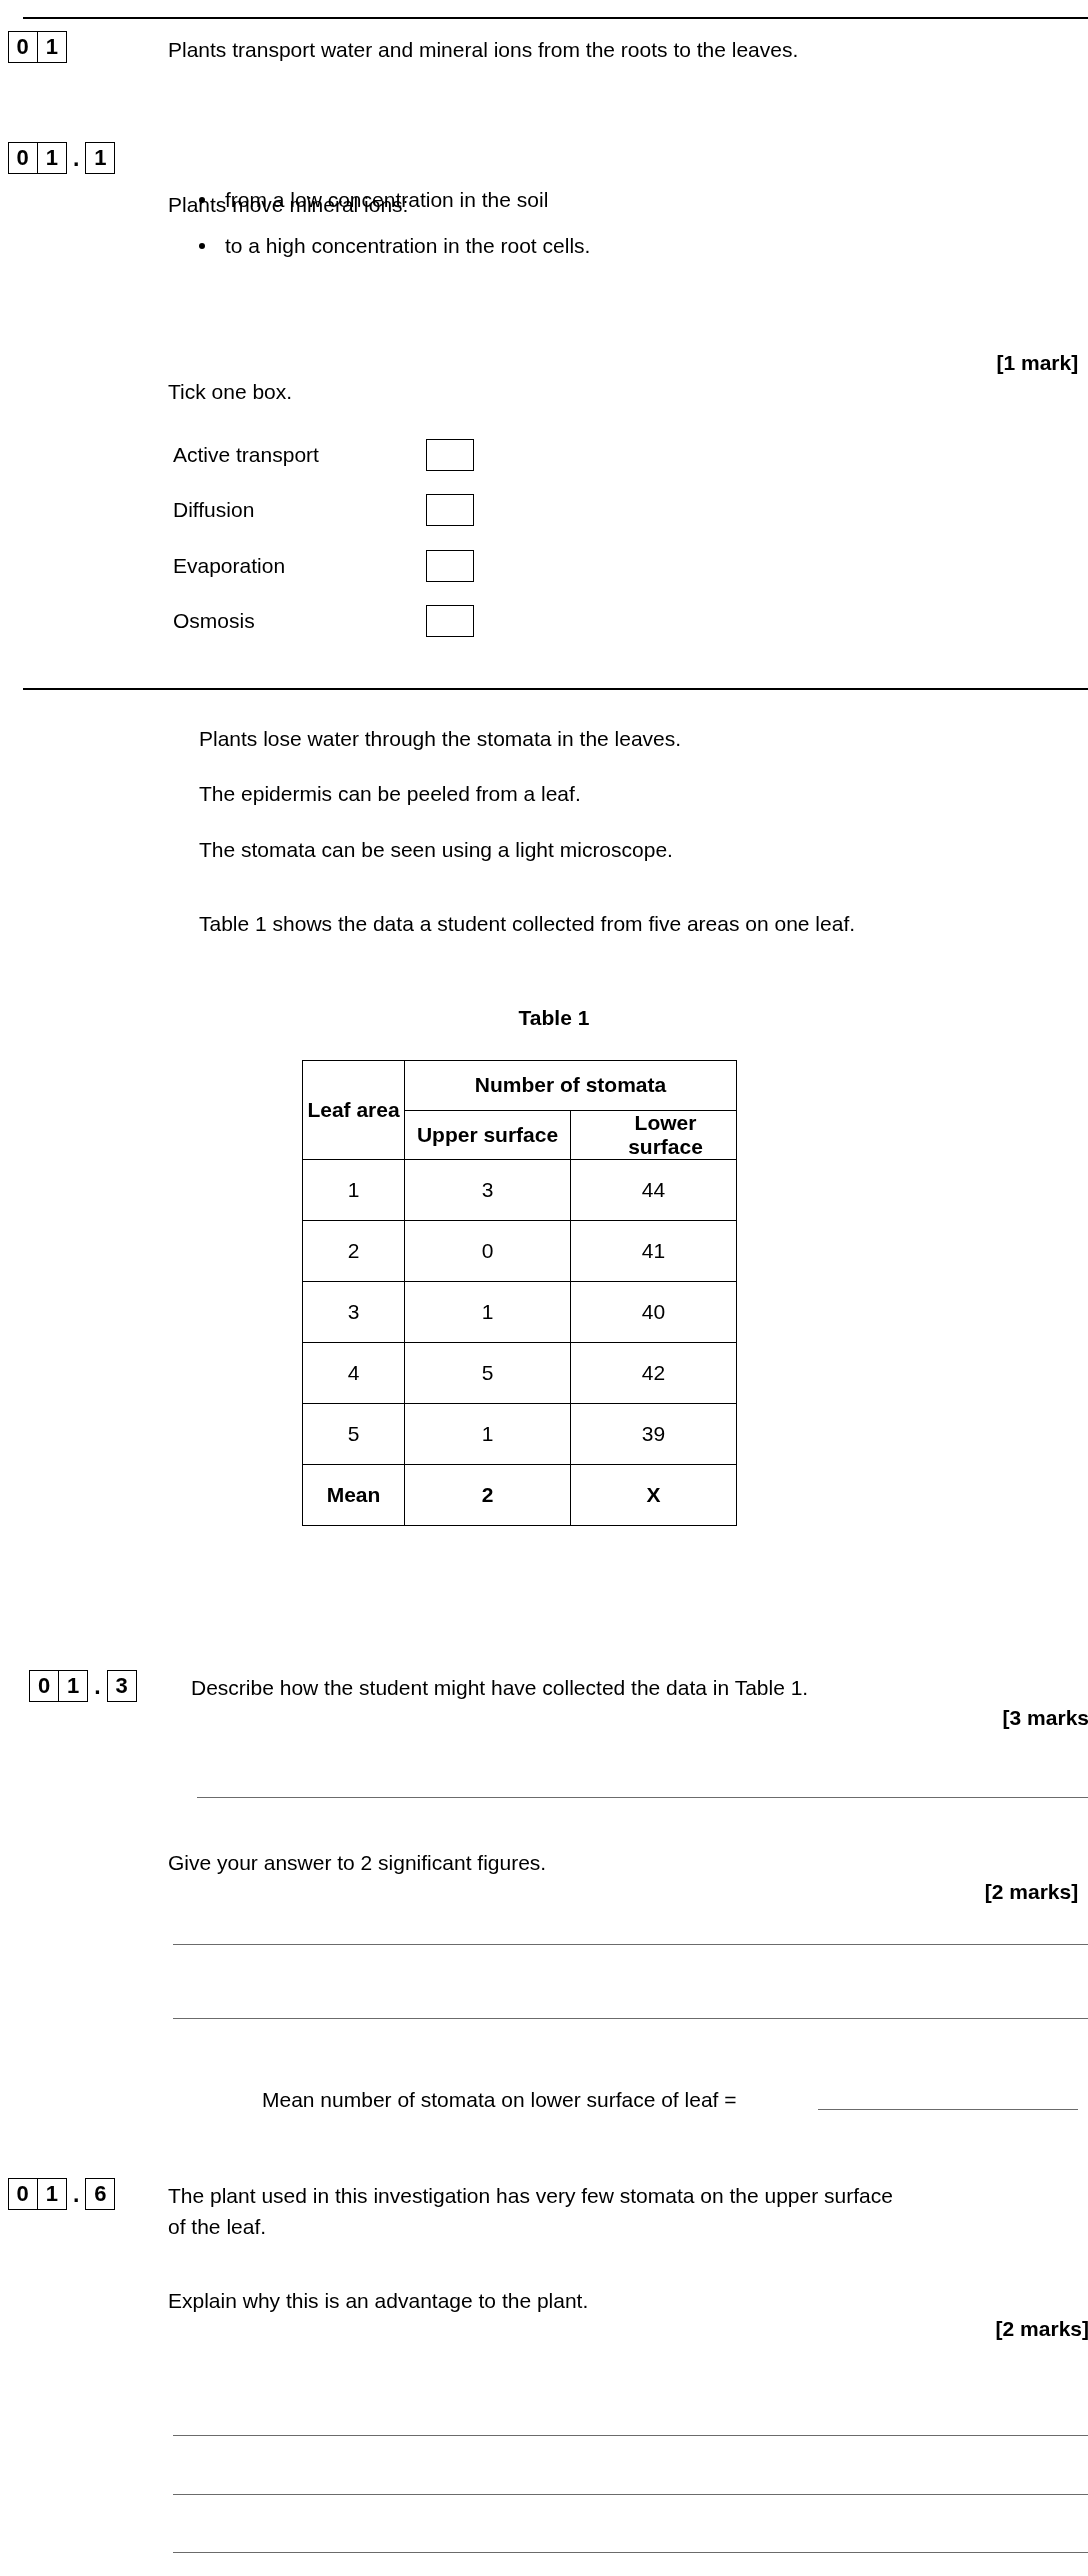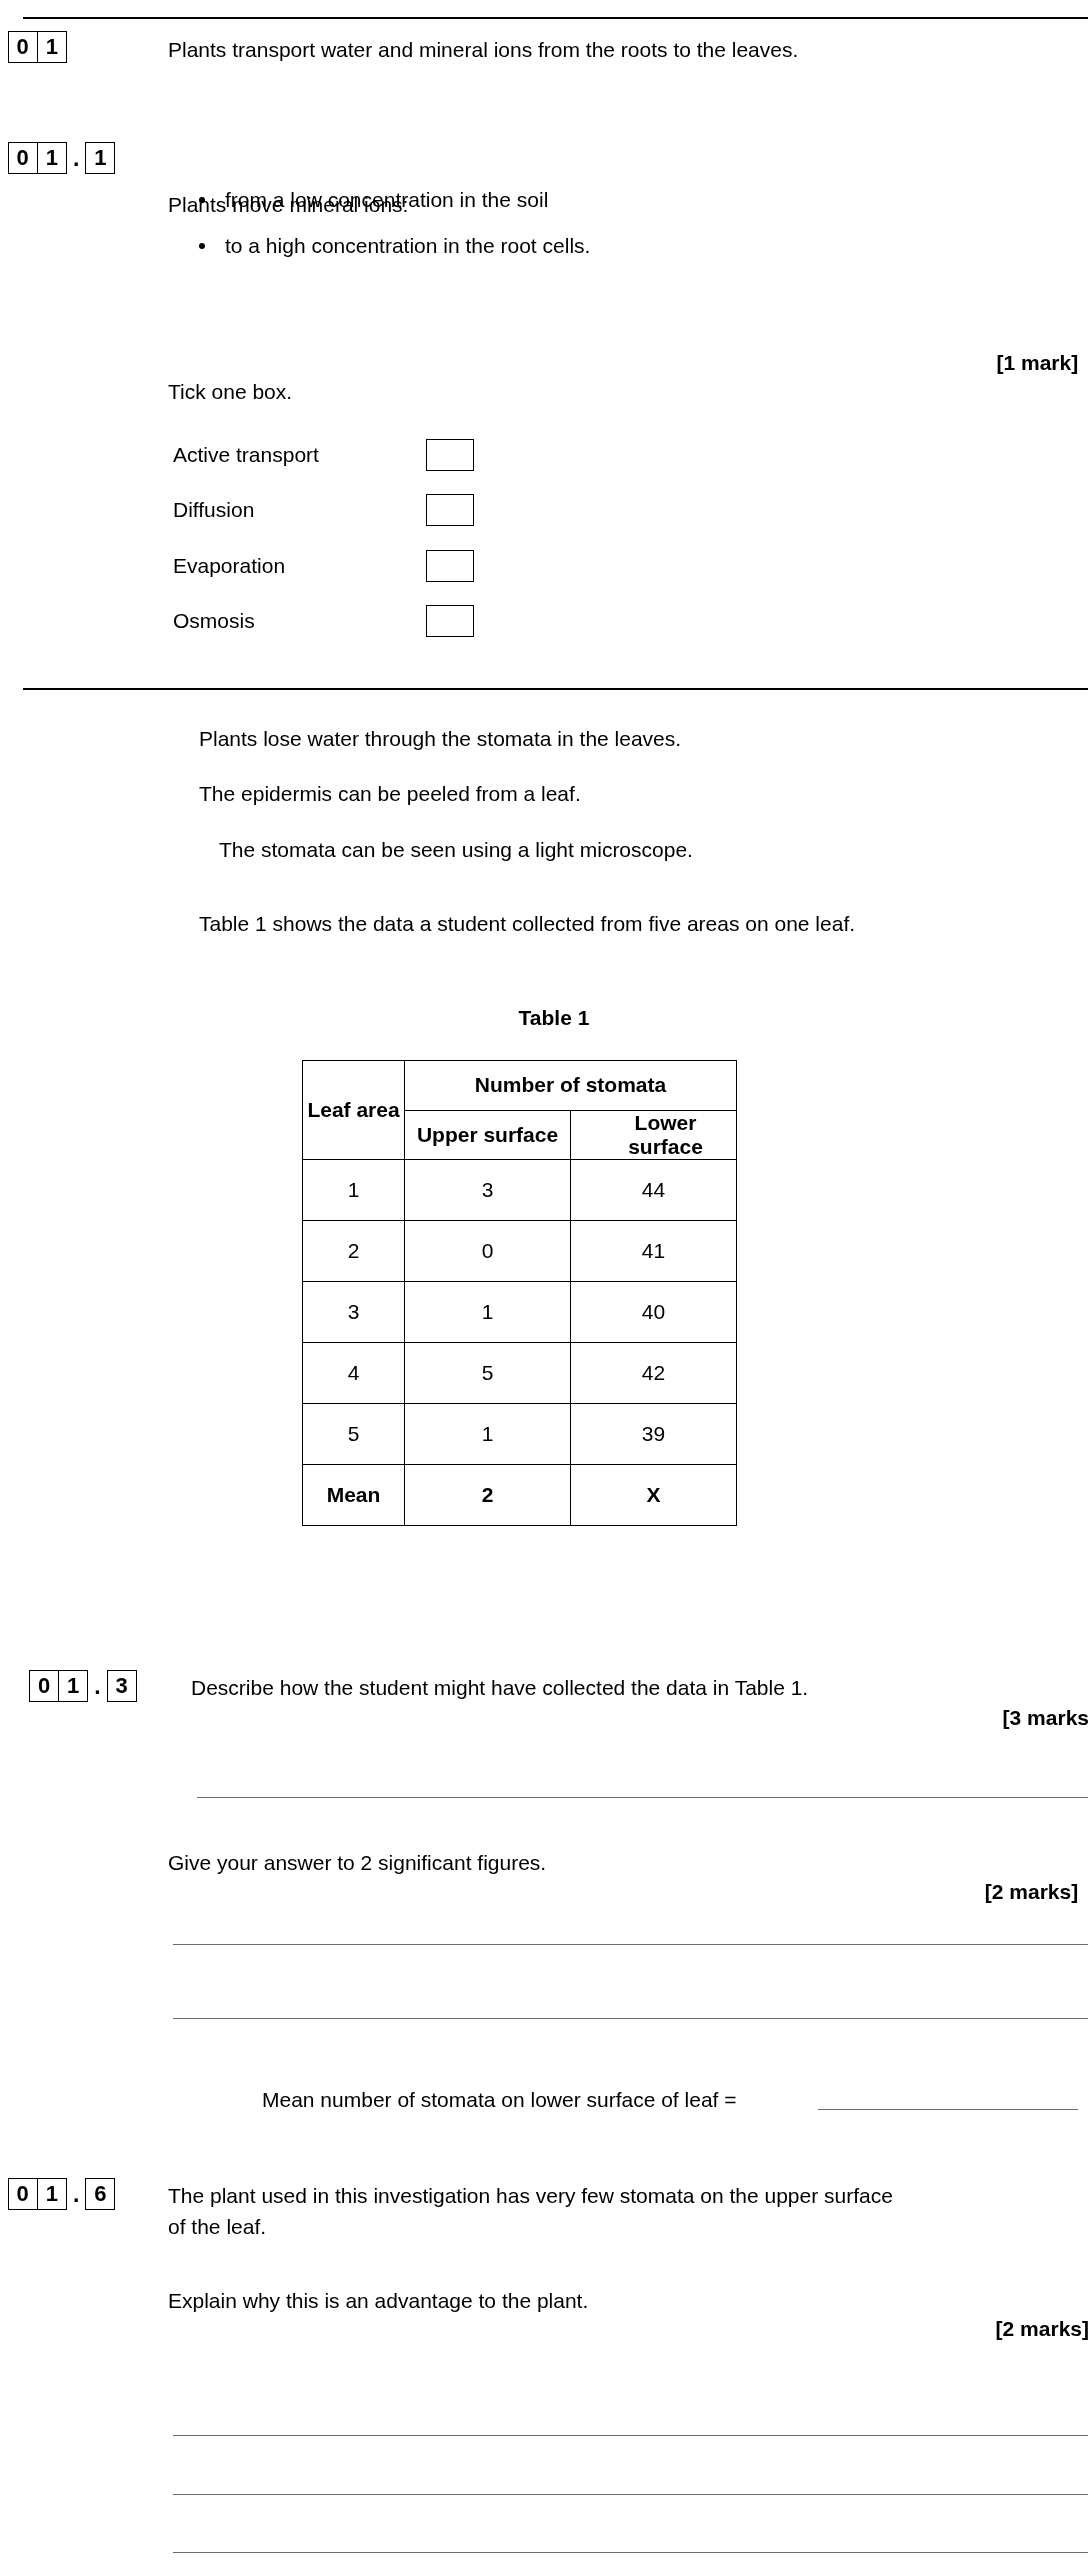--- a/index.html
+++ b/index.html
@@ -223,21 +223,21 @@
   </div>
   <div class="tickrow" style="left:173px; top:608px;">
     <span class="label">Osmosis</span>
     <span class="tickbox"></span>
   </div>
 
   <div class="hr-mid"></div>
 
   <div class="txt" style="left:199px; top:724px; width:847px;">Plants lose water through the stomata in the leaves.</div>
   <div class="txt" style="left:199px; top:779px; width:847px;">The epidermis can be peeled from a leaf.</div>
-  <div class="txt" style="left:199px; top:835px; width:847px;margin-left:20px;">The stomata can be seen using a light microscope.</div>
+  <div class="txt" style="left:199px; top:835px; width:847px;">The stomata can be seen using a light microscope.</div>
   <div class="txt" style="left:199px; top:909px; width:863px;"><span class="b">Table 1</span><span> shows the data a student collected from five areas on one leaf.</span></div>
 
   <div class="table-caption" style="left:300px; top:1006px; width:508px;">Table 1</div>
 
   <table class="data" style="left:302px; top:1060px;">
     <tbody>
         <tr>
       <th class="c-leaf leafhdr" rowspan="2">Leaf
 area</th>
       <th class="spanhdr" colspan="2">Number of stomata</th>

